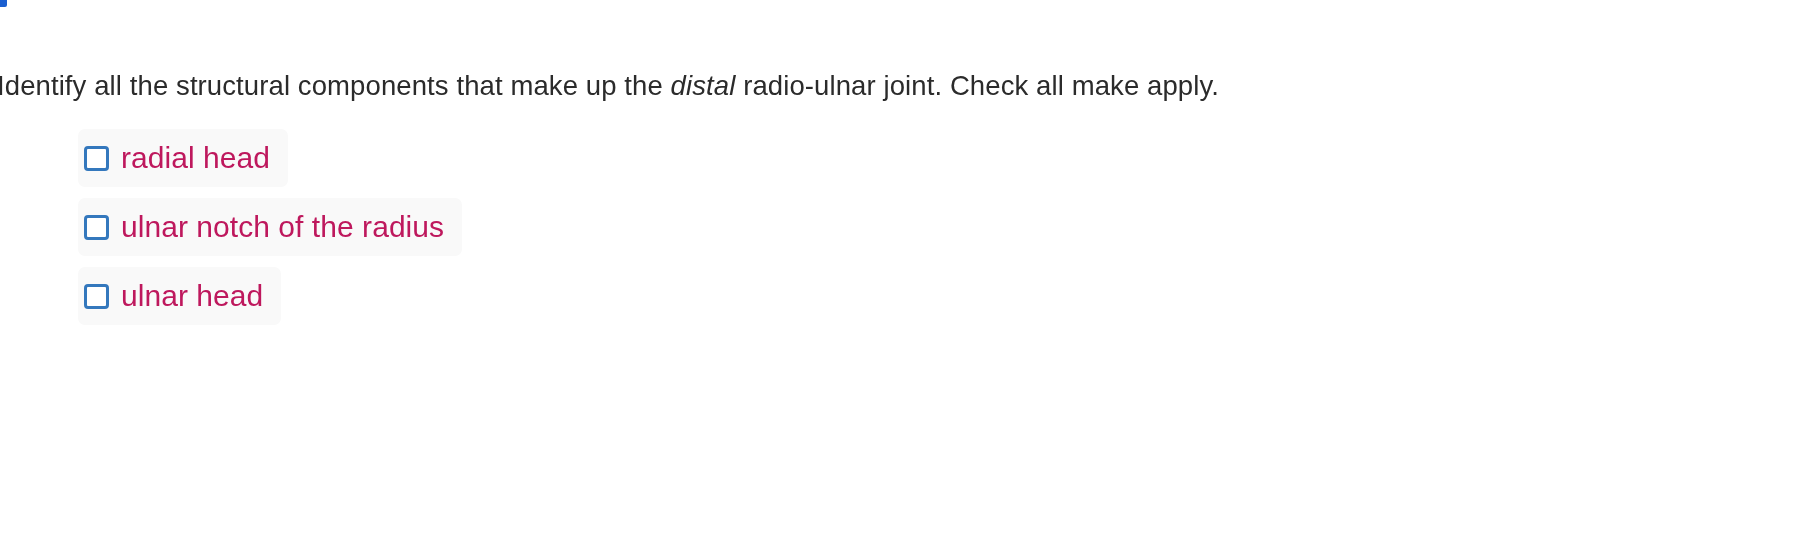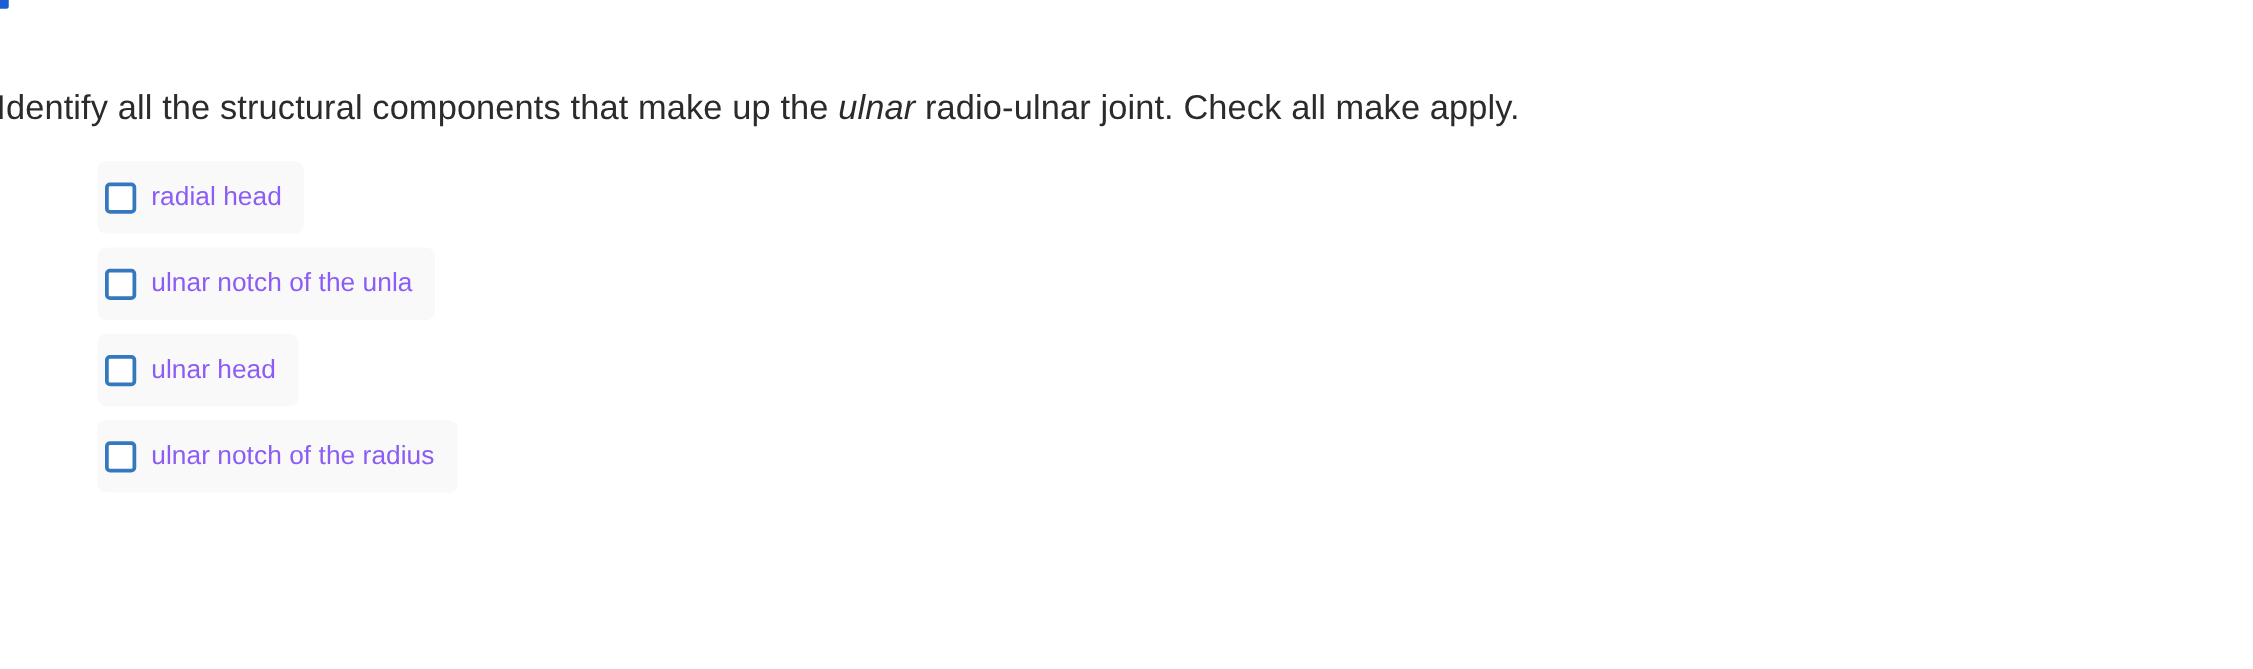--- a/index.html
+++ b/index.html
@@ -70,50 +70,46 @@
     border: 3px solid #3478bd;
     border-radius: 4px;
     background: #ffffff;
     flex: 0 0 auto;
     margin-left: 0px;
     cursor: pointer;
   }
 
   .option-label {
     margin-left: 12px;
-    font-size: 21px;
+    font-size: 30px;
     line-height: 26px;
-    color: #8b5cf6;
+    color: #be185d;
     white-space: nowrap;
     letter-spacing: 0.05px;
   }
 </style>
 </head>
 <body>
 
 <div id="top-left-artifact"></div>
 
-<div id="question-text"><span>Identify all the structural components that make up the </span><span class="em">ulnar</span><span> radio-ulnar joint. Check all make apply.</span></div>
+<div id="question-text"><span>Identify all the structural components that make up the </span><span class="em">distal</span><span> radio-ulnar joint. Check all make apply.</span></div>
 
 <div id="options-list">
 
   <div class="option-row">
     <span class="checkbox-box"></span>
     <span class="option-label">radial head</span>
   </div>
 
+
   <div class="option-row">
     <span class="checkbox-box"></span>
-    <span class="option-label">ulnar notch of the unla</span>
+    <span class="option-label">ulnar notch of the radius</span>
   </div>
 
   <div class="option-row">
     <span class="checkbox-box"></span>
     <span class="option-label">ulnar head</span>
   </div>
 
-  <div class="option-row">
-    <span class="checkbox-box"></span>
-    <span class="option-label">ulnar notch of the radius</span>
-  </div>
-
 
 </div>
 
 </body></html>

